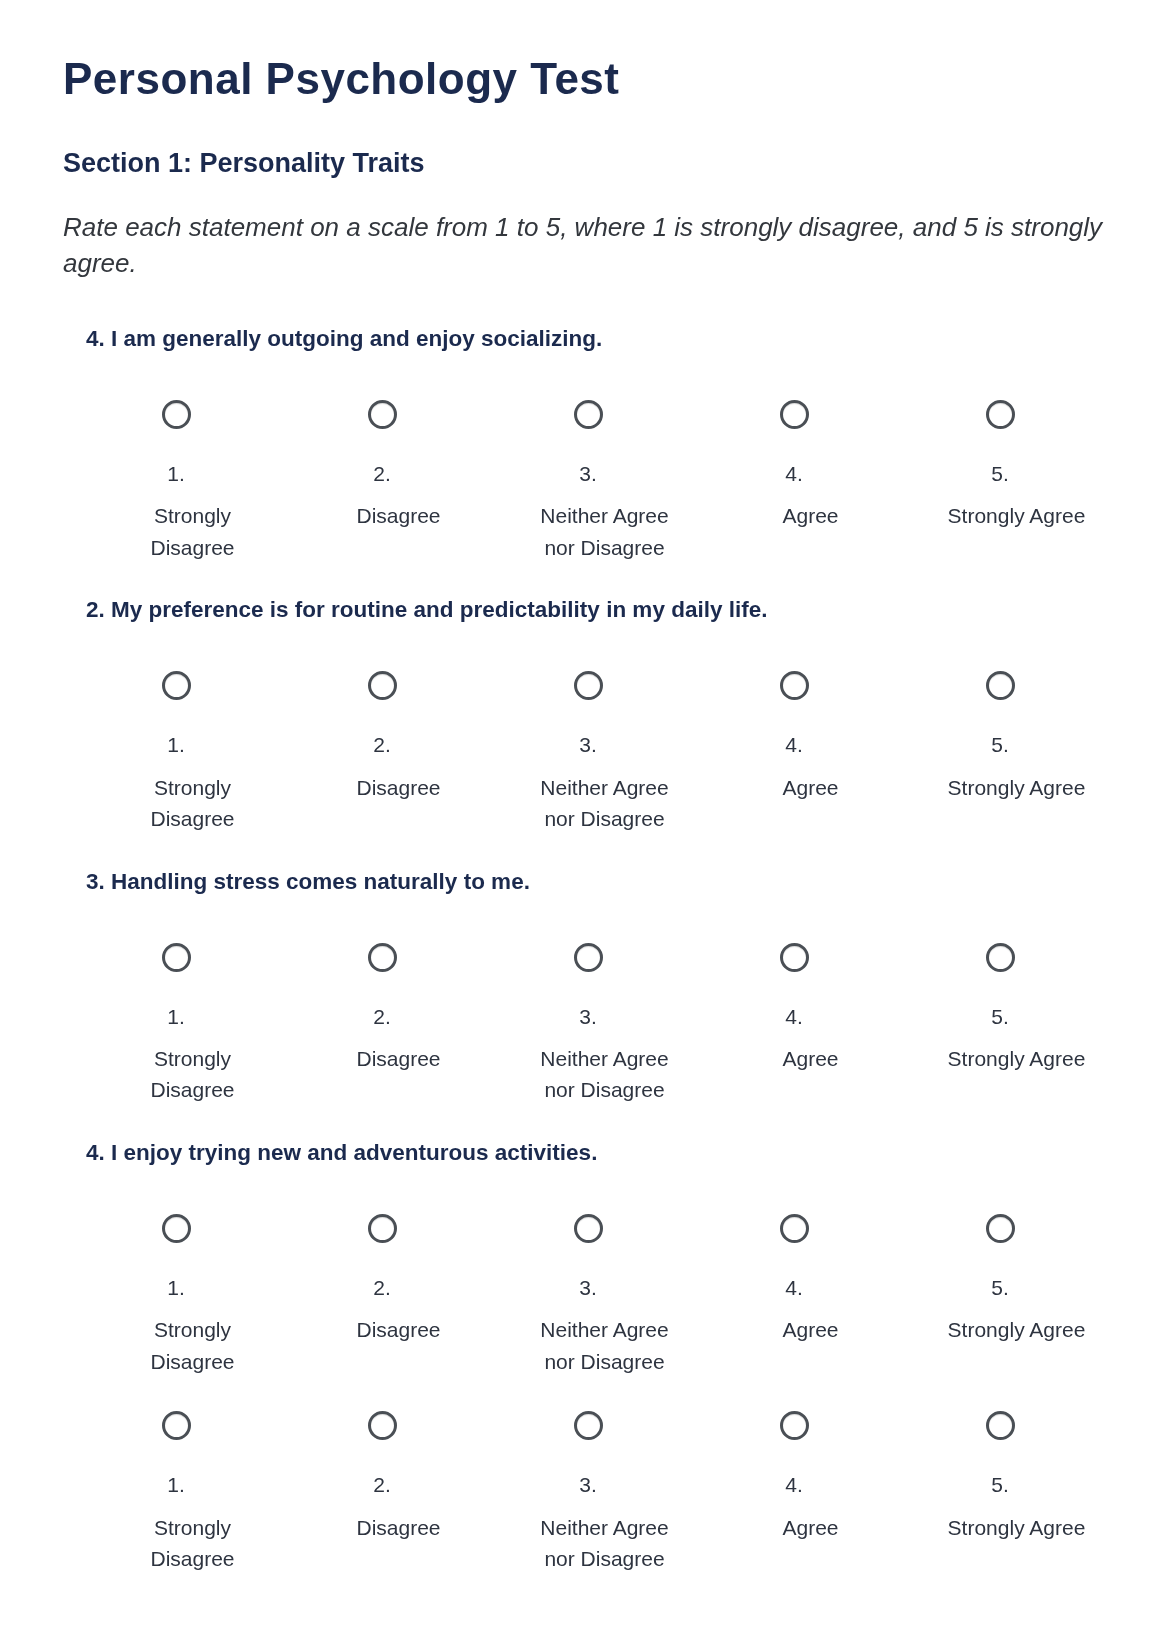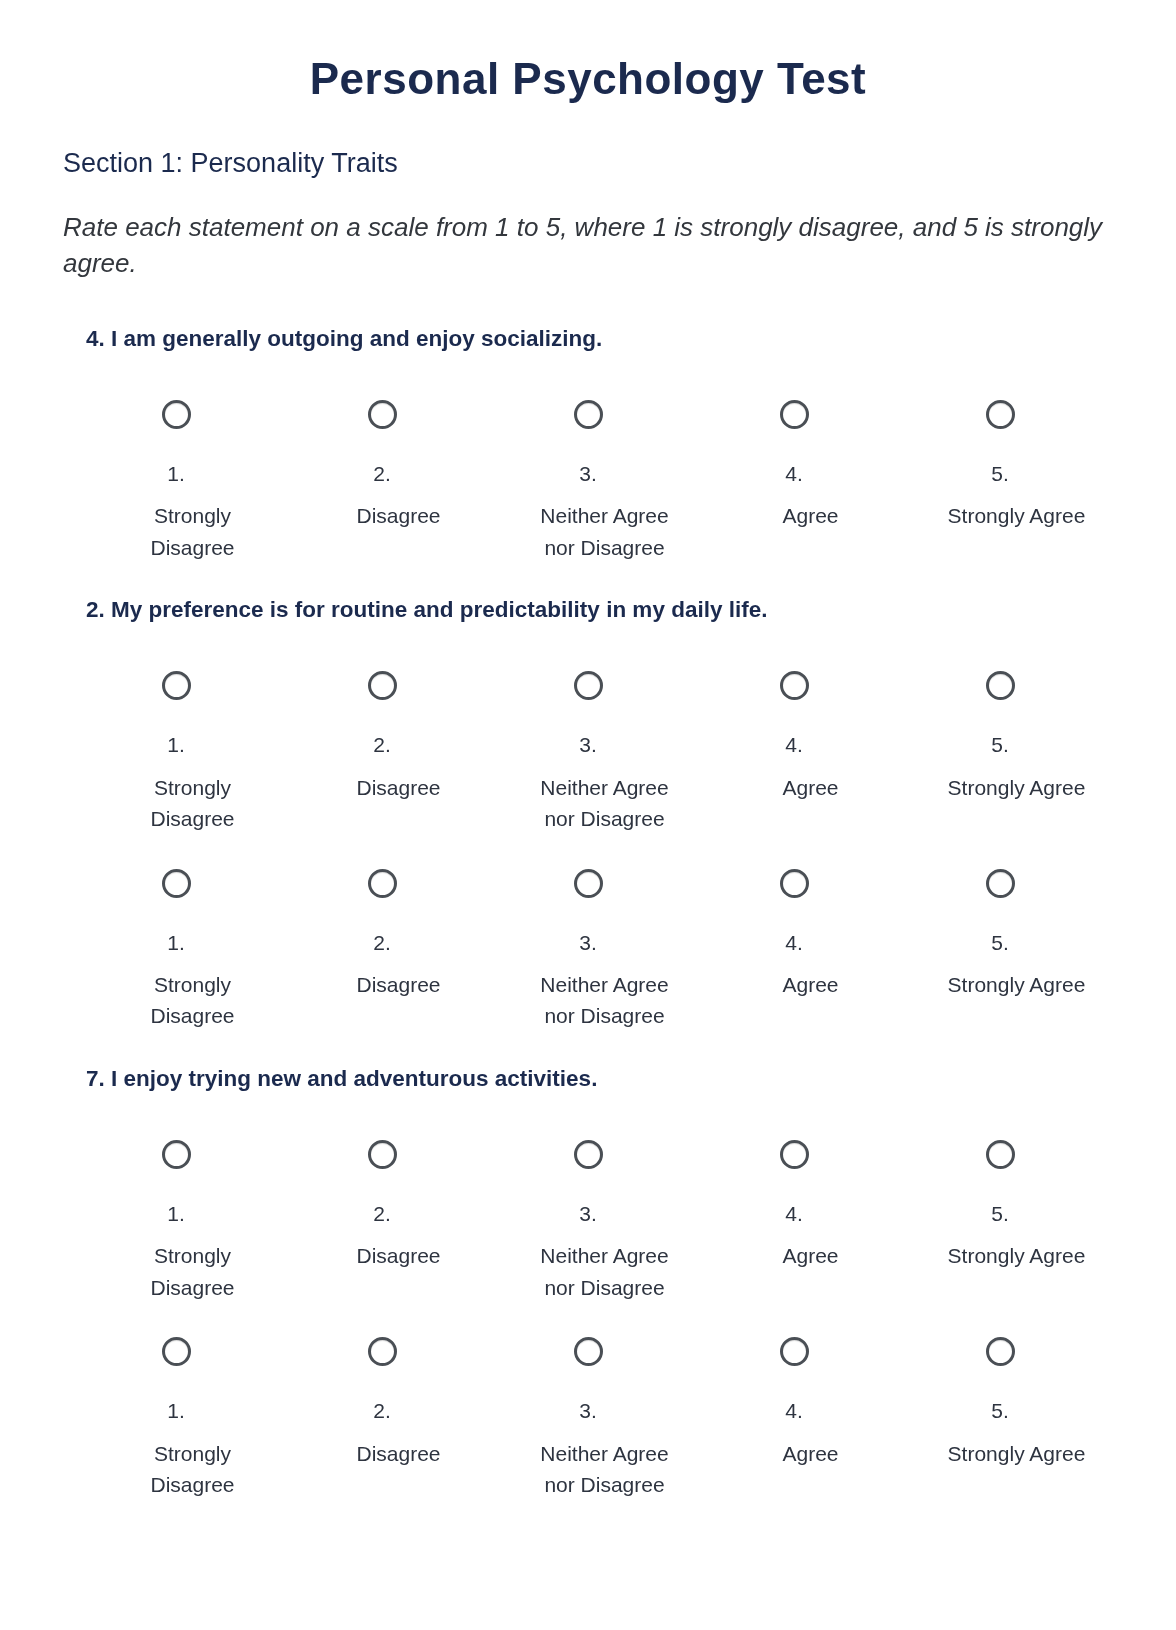--- a/index.html
+++ b/index.html
@@ -11,30 +11,30 @@
     color: #1b2a4e;
   }
   .page {
     width: 1176px;
     min-height: 1630px;
     margin: 0 auto;
     padding: 36px 63px 40px 63px;
     background: #ffffff;
   }
   .page-title {
-    text-align: center;
+    text-align: left;
     font-size: 44px;
     font-weight: bold;
     color: #1b2a4e;
     margin: 18px 0 44px 0;
     letter-spacing: 0.5px;
   }
   .section-heading {
     font-size: 27px;
-    font-weight: normal;
+    font-weight: bold;
     color: #1b2a4e;
     margin: 0 0 30px 0;
   }
   .instructions {
     font-style: italic;
     font-size: 26px;
     color: #33373d;
     margin: 0 0 44px 0;
     line-height: 1.4;
   }
@@ -147,51 +147,52 @@
           </div>
           <div class="option">
             <span class="radio"></span>
             <span class="opt-number">5.</span>
             <span class="opt-label">Strongly Agree</span>
           </div>
         </div>
   </div>
 
   <div class="question">
-    <div class="options">
-          <div class="option">
-            <span class="radio"></span>
-            <span class="opt-number">1.</span>
-            <span class="opt-label">Strongly Disagree</span>
-          </div>
-          <div class="option">
-            <span class="radio"></span>
-            <span class="opt-number">2.</span>
-            <span class="opt-label">Disagree</span>
-          </div>
-          <div class="option">
-            <span class="radio"></span>
-            <span class="opt-number">3.</span>
-            <span class="opt-label">Neither Agree nor Disagree</span>
-          </div>
-          <div class="option">
-            <span class="radio"></span>
-            <span class="opt-number">4.</span>
-            <span class="opt-label">Agree</span>
-          </div>
-          <div class="option">
-            <span class="radio"></span>
-            <span class="opt-number">5.</span>
-            <span class="opt-label">Strongly Agree</span>
-          </div>
-        </div>
-  </div>
-
-  <div class="question">
-    <div class="question-text">7. I enjoy trying new and adventurous activities.</div>
+    <div class="question-text">3. Handling stress comes naturally to me.</div>
+    <div class="options">
+          <div class="option">
+            <span class="radio"></span>
+            <span class="opt-number">1.</span>
+            <span class="opt-label">Strongly Disagree</span>
+          </div>
+          <div class="option">
+            <span class="radio"></span>
+            <span class="opt-number">2.</span>
+            <span class="opt-label">Disagree</span>
+          </div>
+          <div class="option">
+            <span class="radio"></span>
+            <span class="opt-number">3.</span>
+            <span class="opt-label">Neither Agree nor Disagree</span>
+          </div>
+          <div class="option">
+            <span class="radio"></span>
+            <span class="opt-number">4.</span>
+            <span class="opt-label">Agree</span>
+          </div>
+          <div class="option">
+            <span class="radio"></span>
+            <span class="opt-number">5.</span>
+            <span class="opt-label">Strongly Agree</span>
+          </div>
+        </div>
+  </div>
+
+  <div class="question">
+    <div class="question-text">4. I enjoy trying new and adventurous activities.</div>
     <div class="options">
           <div class="option">
             <span class="radio"></span>
             <span class="opt-number">1.</span>
             <span class="opt-label">Strongly Disagree</span>
           </div>
           <div class="option">
             <span class="radio"></span>
             <span class="opt-number">2.</span>
             <span class="opt-label">Disagree</span>

